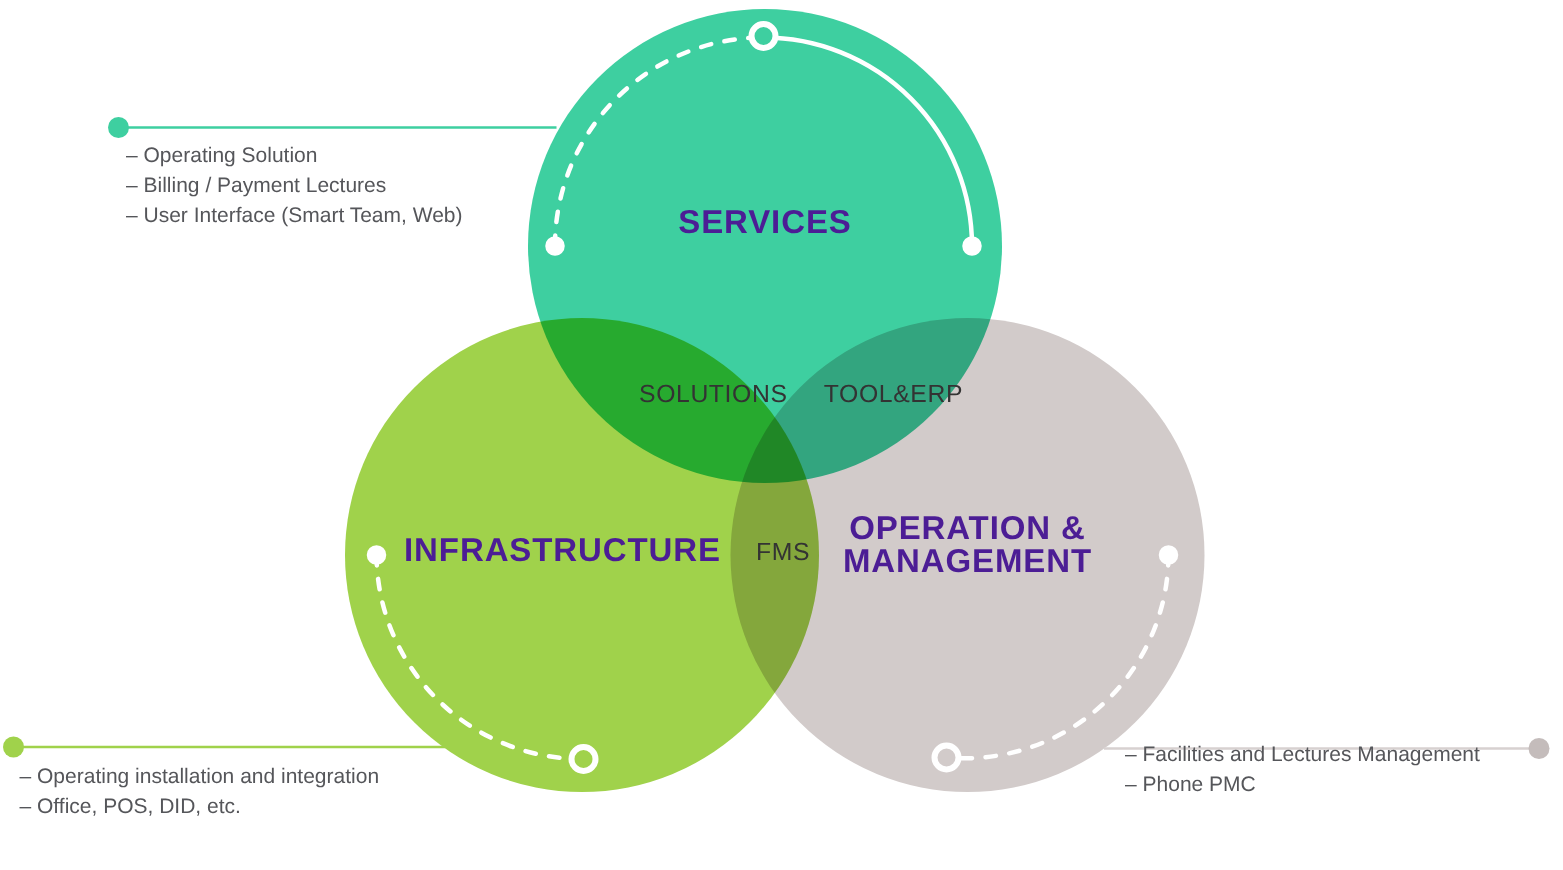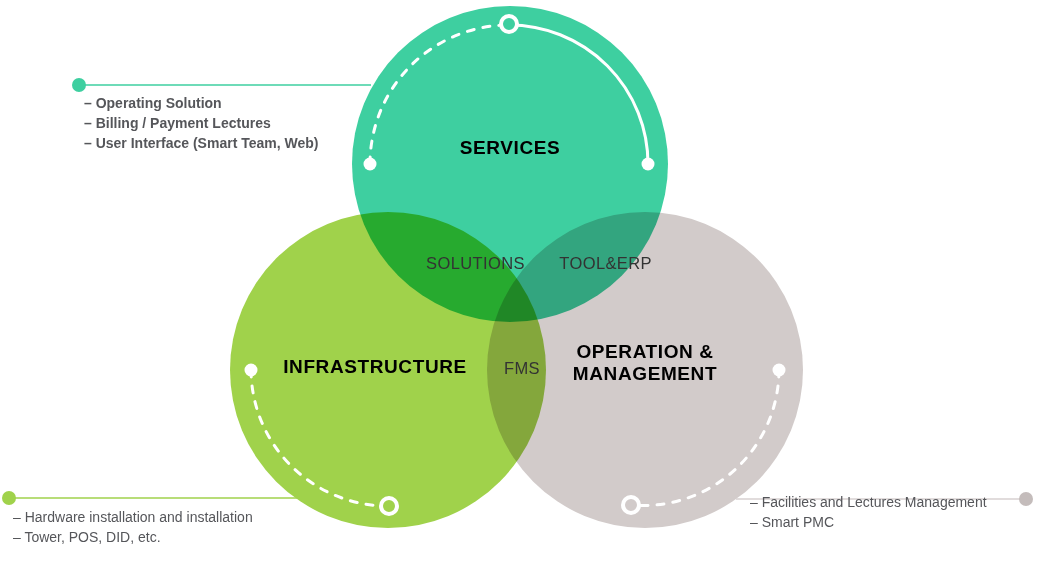--- a/index.html
+++ b/index.html
@@ -25,51 +25,51 @@
 
   .deco {
     position: absolute;
     left: 0; top: 0;
     width: 1042px; height: 580px;
     pointer-events: none;
   }
 
   .big-label {
     position: absolute;
-    color: #000000;
+    color: #4c1d95;
     font-weight: bold;
-    font-size: 19px;
+    font-size: 22px;
     letter-spacing: 0.6px;
     text-align: center;
     line-height: 22px;
   }
   .lbl-services { left: 410px; top: 137px; width: 200px; }
   .lbl-infra    { left: 245px; top: 356px; width: 260px; }
   .lbl-oper     { left: 535px; top: 341px; width: 220px; }
 
   .overlap-label {
     position: absolute;
     color: #333333;
     font-size: 16.5px;
     letter-spacing: 0.4px;
     text-align: right;
     line-height: 18px;
   }
   .lbl-solutions { left: 365px; top: 254px; width: 160px; }
-  .lbl-toolerp   { left: 492px; top: 254px; width: 160px; }
+  .lbl-toolerp   { left: 482px; top: 254px; width: 160px; }
   .lbl-fms       { left: 440px; top: 359px; width: 100px; }
 
   .note {
     position: absolute;
     color: #55565a;
     font-size: 14px;
     line-height: 20px;
     white-space: nowrap;
   }
-  .note-tl { left: 84px;  top: 93px; font-weight: bold;  }
+  .note-tl { left: 84px;  top: 93px;  }
   .note-bl { left: 13px;  top: 507px; }
   .note-br { left: 750px; top: 492px; }
 </style>
 </head>
 <body>
 
 <div class="stage">
 
   <div class="circle c-services" style="background-color: rgb(62, 207, 160);"></div>
   <div class="circle c-infra" style="background-color: rgb(160, 210, 75);"></div>
@@ -112,22 +112,22 @@
   <div class="overlap-label lbl-toolerp">TOOL&amp;ERP</div>
   <div class="overlap-label lbl-fms">FMS</div>
 
   <div class="note note-tl">
     <div>– Operating Solution</div>
     <div>– Billing / Payment Lectures</div>
     <div>– User Interface (Smart Team, Web)</div>
   </div>
 
   <div class="note note-bl">
-    <div>– Hardware installation and installation</div>
-    <div>– Tower, POS, DID, etc.</div>
+    <div>– Operating installation and integration</div>
+    <div>– Office, POS, DID, etc.</div>
   </div>
 
   <div class="note note-br">
     <div>– Facilities and Lectures Management</div>
-    <div>– Smart PMC</div>
+    <div>– Phone PMC</div>
   </div>
 
 </div>
 
 </body></html>

